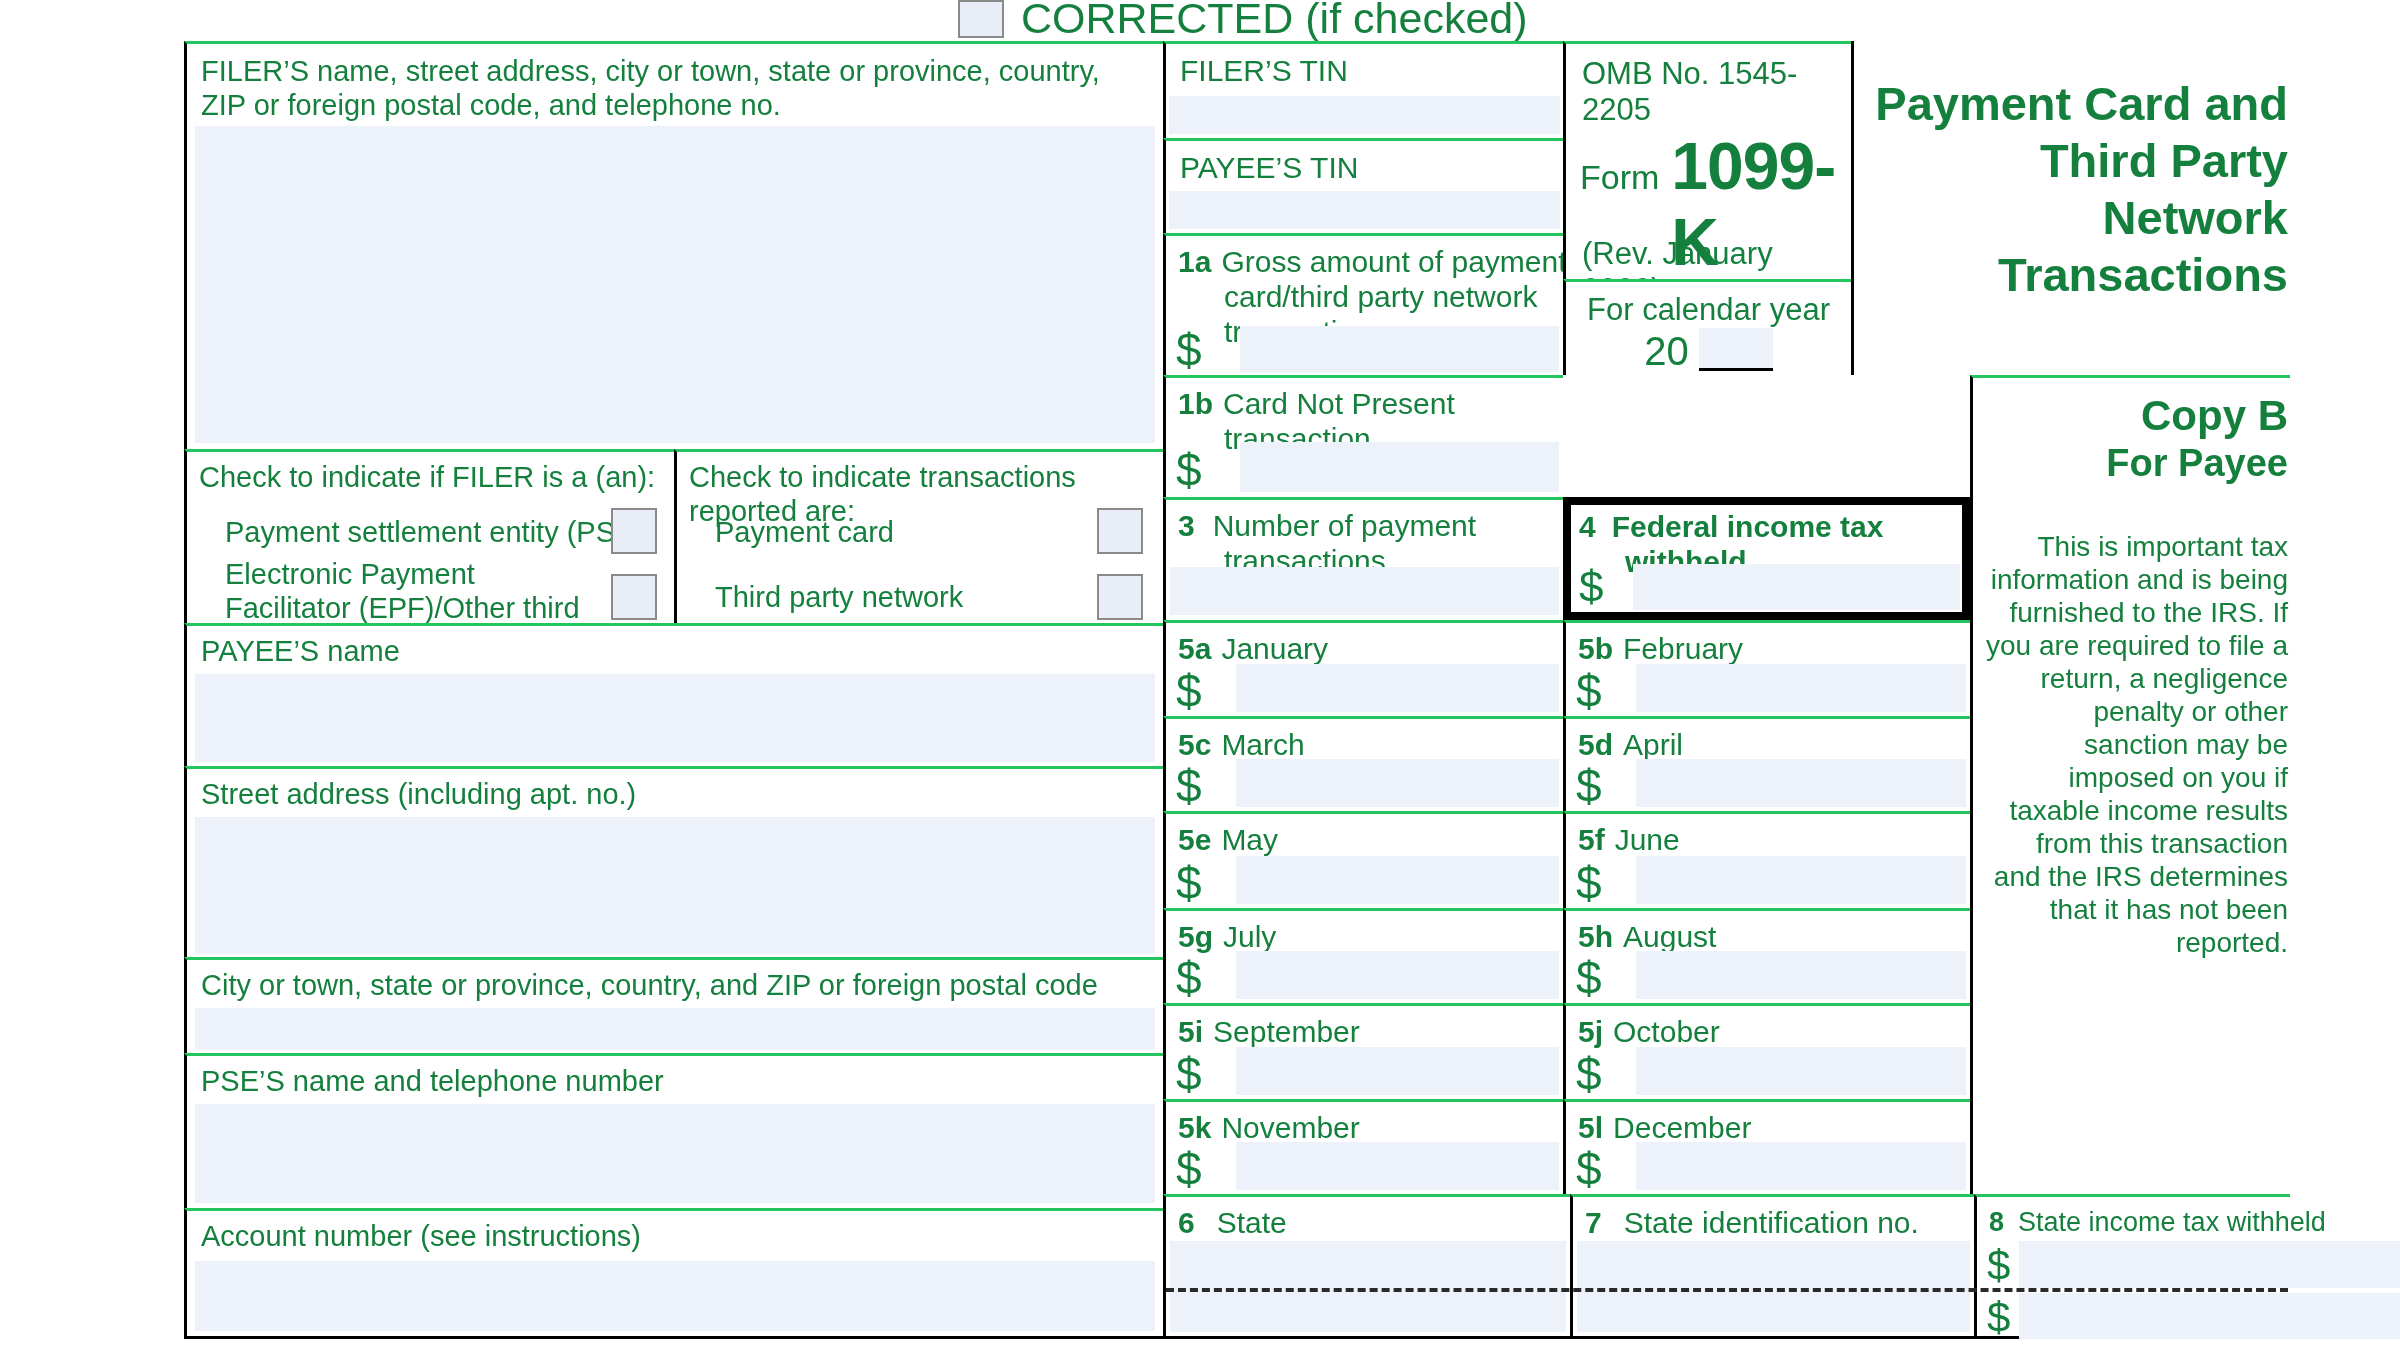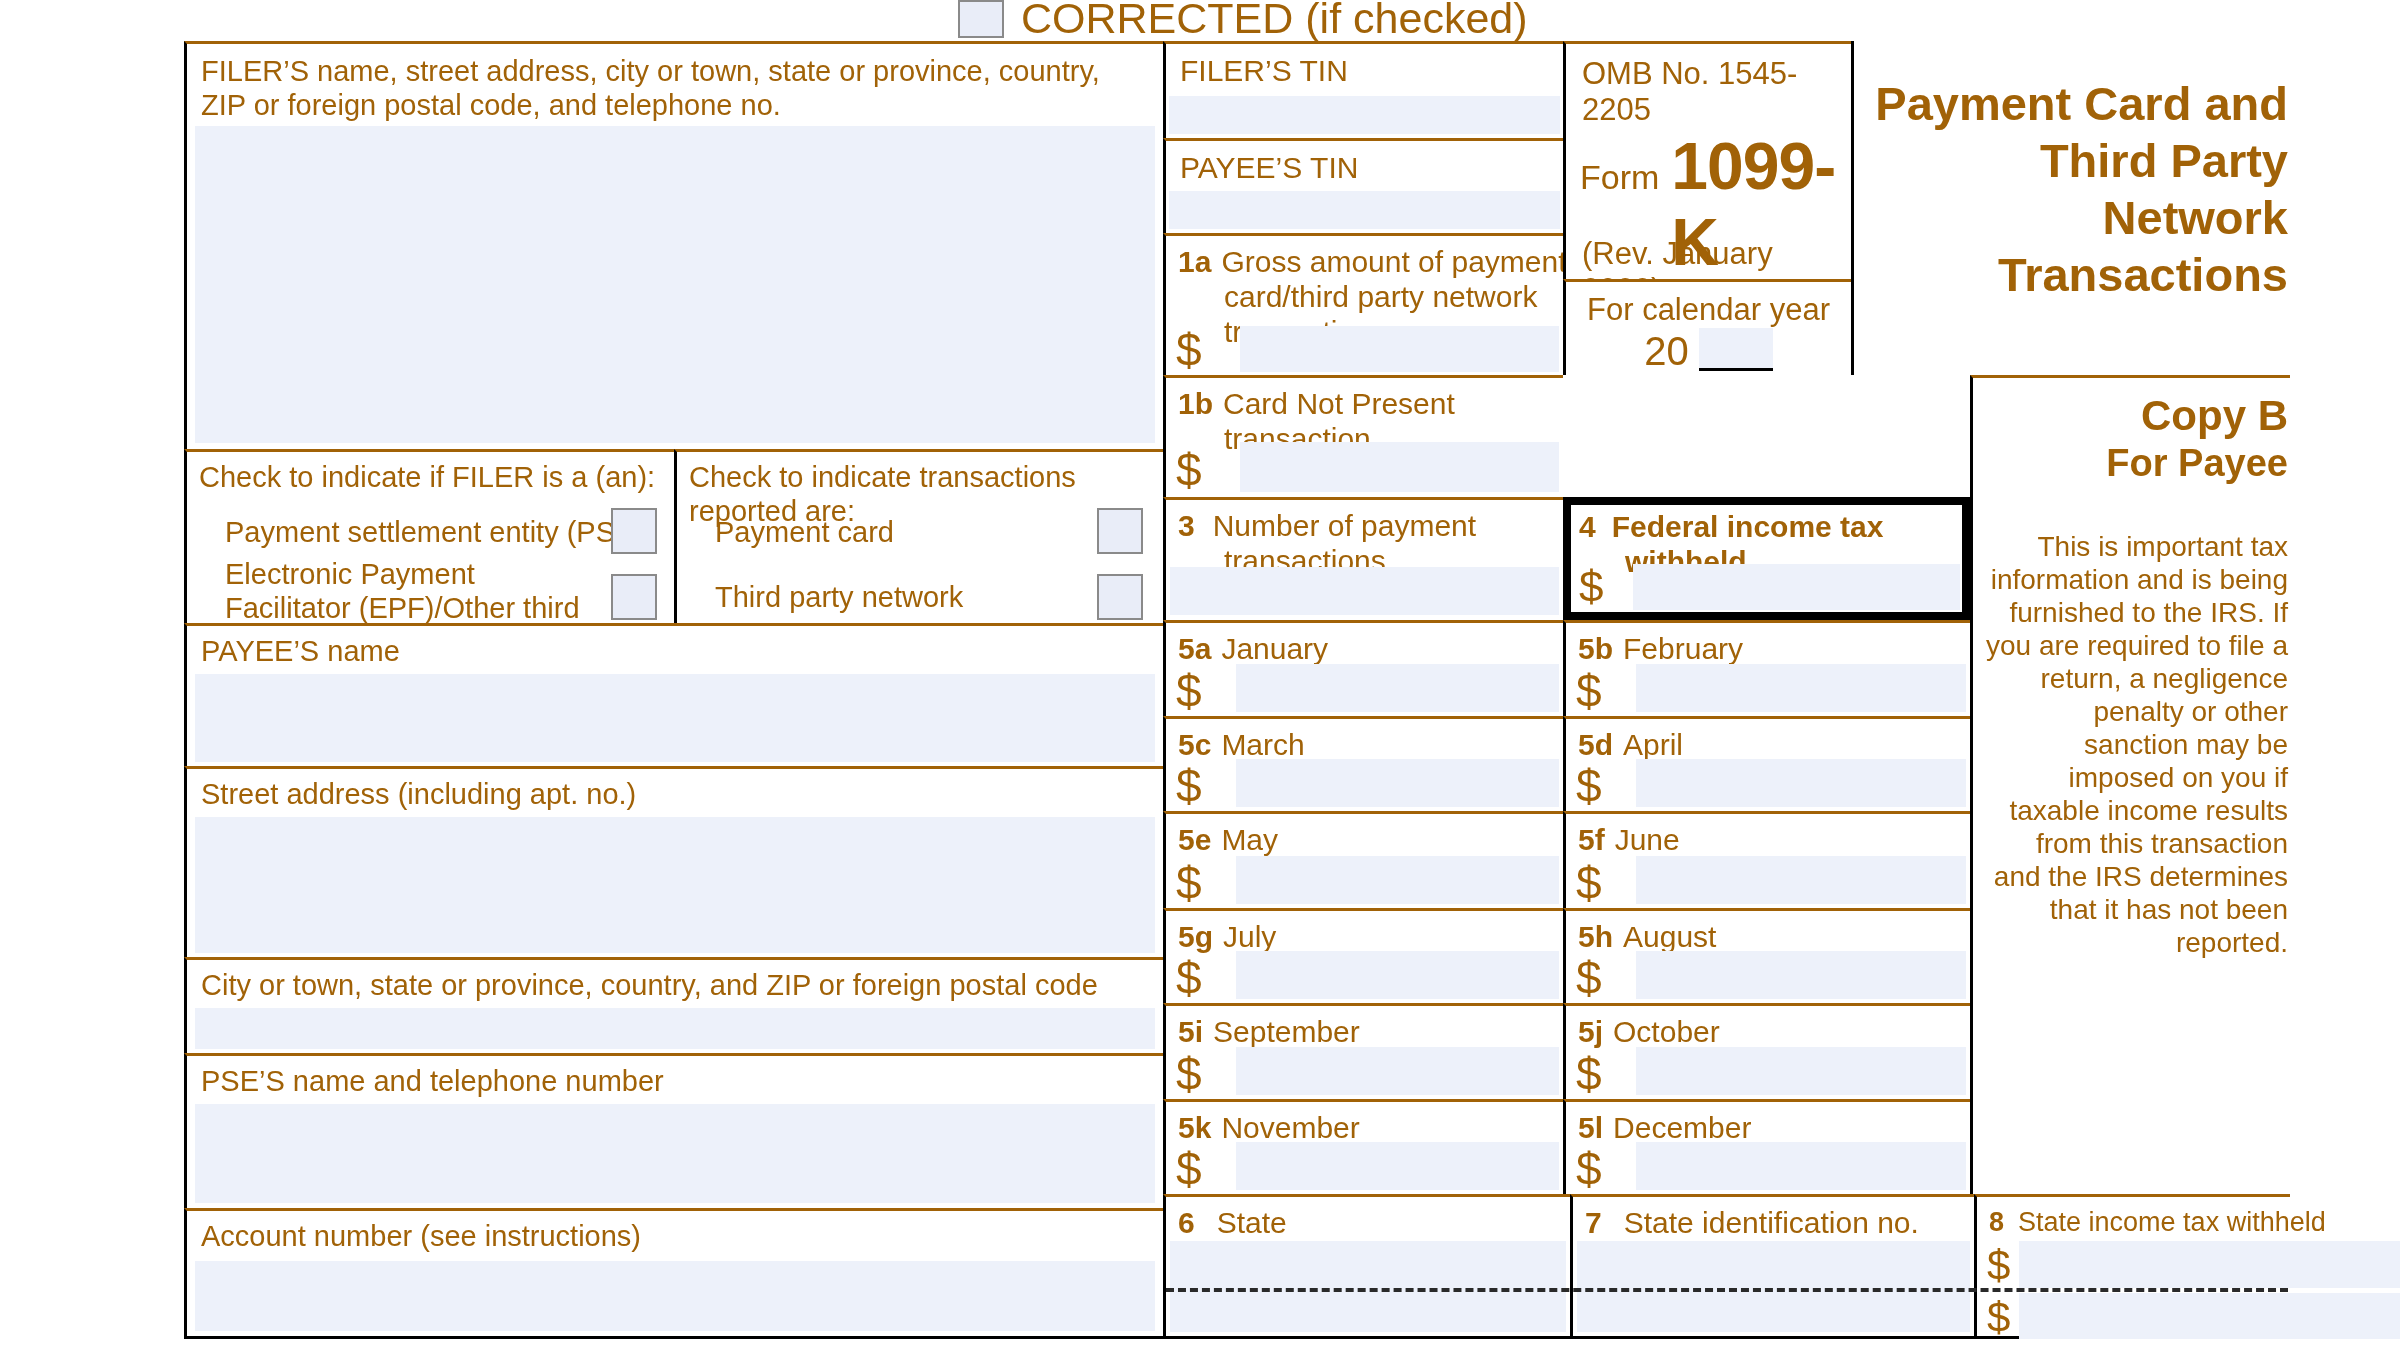--- a/index.html
+++ b/index.html
@@ -1,21 +1,21 @@
 <!DOCTYPE html>
 <html><head>
 <meta charset="utf-8">
 <style>
   html,body{margin:0;padding:0;background:#ffffff;}
   .stage{
     position:relative;width:2400px;height:1350px;background:#fff;overflow:hidden;
-    font-family:"Liberation Sans","DejaVu Sans",sans-serif;color:#a16207;
+    font-family:"Liberation Sans","DejaVu Sans",sans-serif;color:#15803d;
   }
   .cell{position:absolute;background:#fff;box-sizing:border-box;}
-  .bt{border-top:3px solid #a16207;}
+  .bt{border-top:3px solid #22c55e;}
   .bl{border-left:3px solid #000;}
   .bb{border-bottom:3px solid #000;}
   .lab{font-size:29px;line-height:34px;}
   .boxlabel{position:absolute;left:12px;top:8px;font-size:30px;line-height:35px;}
   .hang{padding-left:46px;text-indent:-46px;}
   .num{font-weight:700;margin-right:10px;}
   .field{position:absolute;background:#edf1fa;font-size:28px;}
   .dollar{position:absolute;font-size:46px;line-height:46px;font-weight:400;}
   .checkbox{position:absolute;width:46px;height:46px;background:#e9edf8;border:2px solid #8a8a8a;box-sizing:border-box;}
   .rightcoltext{text-align:right;}

